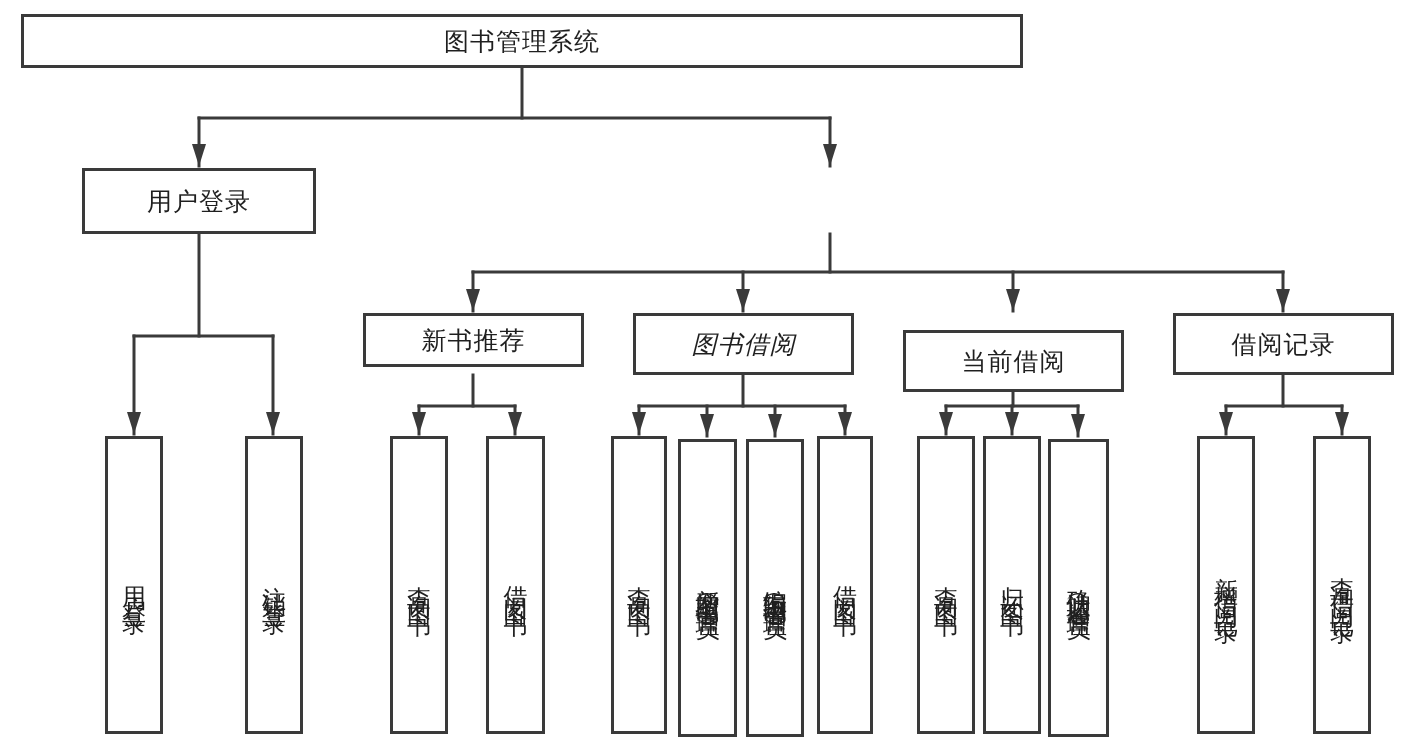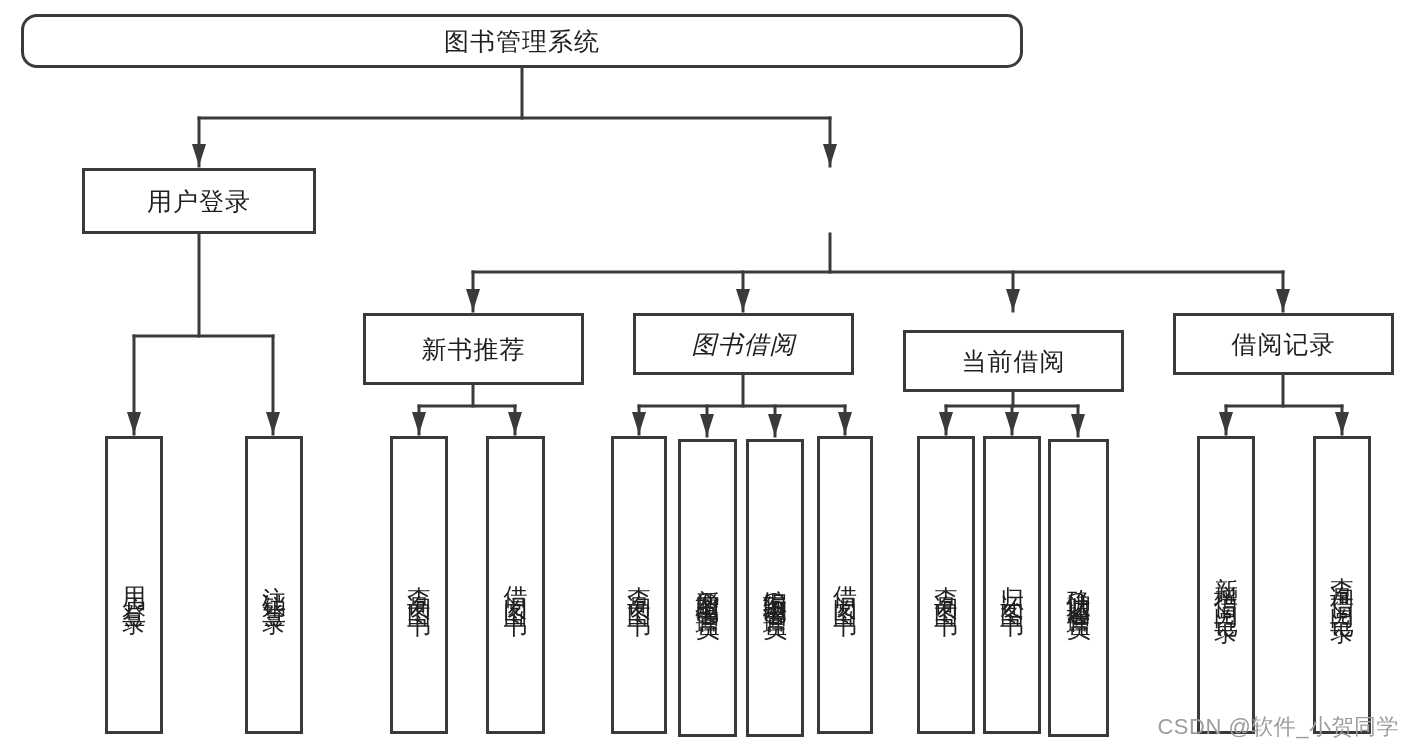--- a/index.html
+++ b/index.html
@@ -24,24 +24,24 @@
   .v-node{
     writing-mode:vertical-rl;
     text-orientation:mixed;
     font-size:24px;
     letter-spacing:9px;
     line-height:1;
     padding:8px 0;
   }
   .v-node.long{letter-spacing:4px;}
   
-  .root    {left:21px;  top:14px;  width:1002px;height:54px;border-radius:16px;}
+  .root    {left:21px;  top:14px;  width:1002px;height:54px;}
   .b-login {left:82px;  top:168px; width:234px; height:66px;}
   .b-mgmt  {left:713px; top:168px; width:234px; height:66px;}
-  .s0{left:363px; top:313px;width:221px;height:72px;}
+  .s0{left:363px; top:313px;width:221px;height:54px;}
   .s1{left:633px; top:313px;width:221px;height:62px;font-style:italic;}
   .s2{left:903px; top:330px;width:221px;height:62px;}
   .s3{left:1173px;top:313px;width:221px;height:62px;}
   .lf{top:436px;height:298px;width:58px;}
   .l1 {left:105px;}
   .l2 {left:245px;}
   .l3 {left:390px;}
   .l4 {left:486px;width:59px;}
   .l5 {left:611px;width:56px;}
   .l6 {left:678px;width:59px;top:439px;}
@@ -137,15 +137,14 @@
   <div class="node v-node long lf l7">编辑图书（管理员）</div>
   <div class="node v-node lf l8">借阅图书</div>
 
   <div class="node v-node lf l9">查询图书</div>
   <div class="node v-node lf l10">归还图书</div>
   <div class="node v-node long lf l11">确认归还（管理员）</div>
 
   <div class="node v-node lf l12">新增借阅记录</div>
   <div class="node v-node lf l13">查询借阅记录</div>
 
-  <div class="watermark">CSDN @软件_小贺同学</div>
 
 </div>
 
 </body></html>

